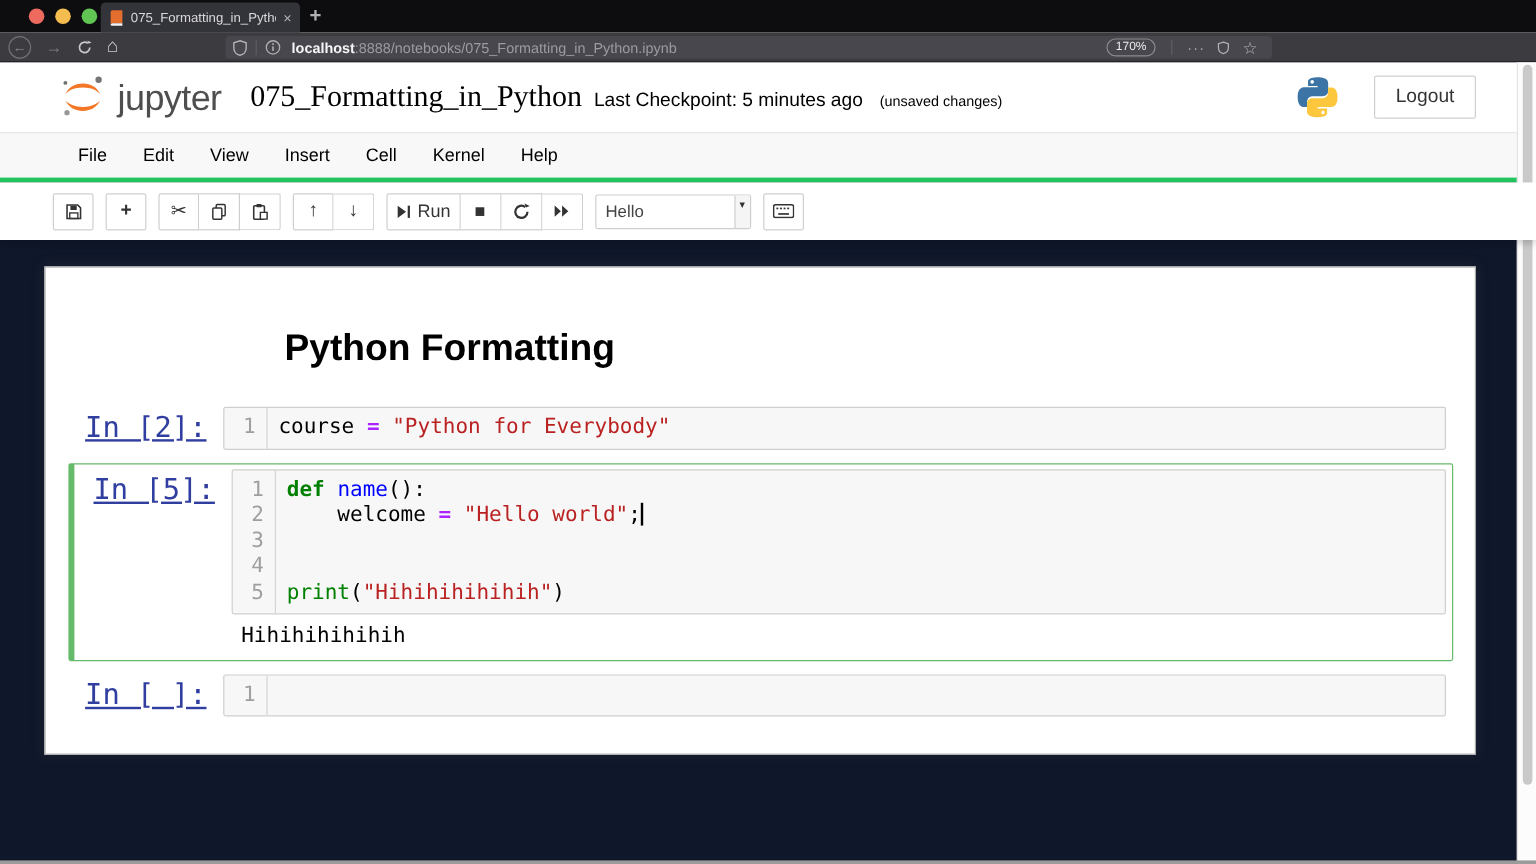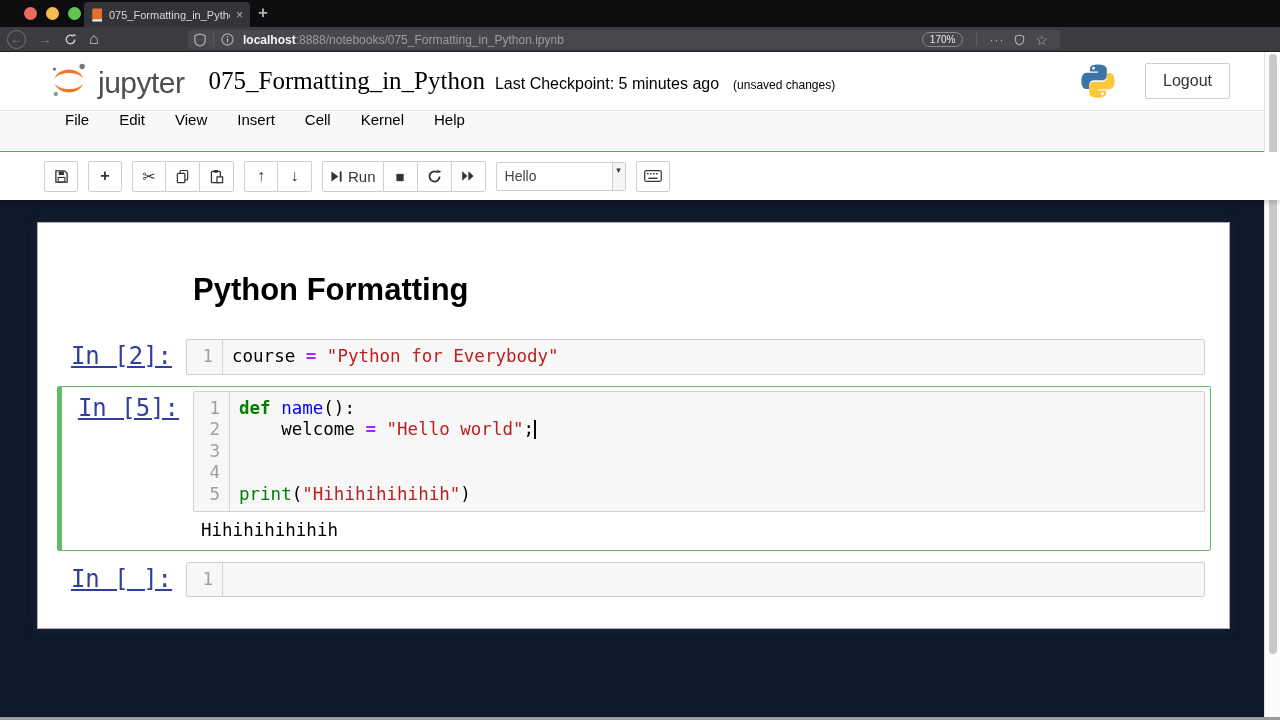--- a/index.html
+++ b/index.html
@@ -47,21 +47,21 @@
   .jp-logo-text { font-size:30px; color:#4e4e4e; letter-spacing:-0.5px; margin-top:4px; }
   .nb-title-wrap { margin-left:24px; display:flex; align-items:baseline; gap:10px; }
   .nb-title { font-size:25px; color:#000;font-family:Liberation Serif, serif; }
   .nb-checkpoint { font-size:16px; color:#000; }
   .nb-unsaved { font-size:12px; color:#000; margin-left:4px; }
   .hdr-spacer { flex:1; }
   .logout-btn { border:1px solid #cfcfcf; background:#fff; border-radius:2px; font-size:16px;
     color:#333; padding:8px 17px; margin-left:28px; }
 
   .menubar { height:42px; background:#f8f8f8; border-top:1px solid #e7e7e7;
-    border-bottom:1px solid #22c55e; display:flex; 
+    border-bottom:4px solid #22c55e; display:flex; align-items:center;
     padding:0 50px;gap:38px; }
   .menu-items { display:flex; }
   .menu-items span { font-size:15px; color:#000; padding:0 15px; cursor:default; }
   .menu-right { margin-left:auto; display:flex; align-items:center; gap:12px; }
   .trusted-btn { border:1px solid #cfcfcf; background:#fff; border-radius:2px; font-size:14px;
     color:#333; padding:5px 9px; }
   .pencil { font-size:16px; color:#333; }
   .menu-vsep { width:1px; height:22px; background:#bbb; }
   .kernel-name { font-size:16px; color:#000; }
   .kernel-ind { width:15px; height:15px; border:2px solid #333; border-radius:50%; }
@@ -81,21 +81,21 @@
   .cell-select .val { font-size:14px; color:#444; padding-left:8px; flex:1; }
   .cell-select .arrow-strip { width:13px; align-self:stretch; border-left:1px solid #cfcfcf;
     display:flex; align-items:flex-start; justify-content:center; font-size:9px; color:#333;
     background:#f5f5f5; padding-top:2px; }
 
   
   .nb-outer { padding:22px 0 0 37px; }
   #notebook { width:1193px; background:#fff; border:1px solid #ababab;
     box-shadow:0 0 10px 1px rgba(87,87,87,0.18); padding:28px 0 26px 0; }
   .cell { border:1px solid transparent; border-left-width:5px; border-radius:2px;
-    padding:4px 5px; margin:0 18px 0 19px; }
+    padding:4px 5px; margin:0 18px 0 19px;gap:44px; }
   .cell + .cell { margin-top:6px; }
   .cell.selected { border-color:#66bb6a;padding-left:12px; }
   .md-row { display:flex; }
   .prompt-spacer { flex:0 0 119px; }
   .md-render { padding-left:7px; }
   .md-render h1 { font-size:31px; font-weight:bold; color:#000; line-height:39px;
     padding:14px 0 14px 0; font-family:"Liberation Sans", sans-serif; }
   .input-row { display:flex; }
   .prompt { flex:0 0 119px; text-align:center; padding:7px 10px 0 0; color:#303f9f;
     font-family:"DejaVu Sans Mono", monospace; font-size:24px; line-height:21.5px;

